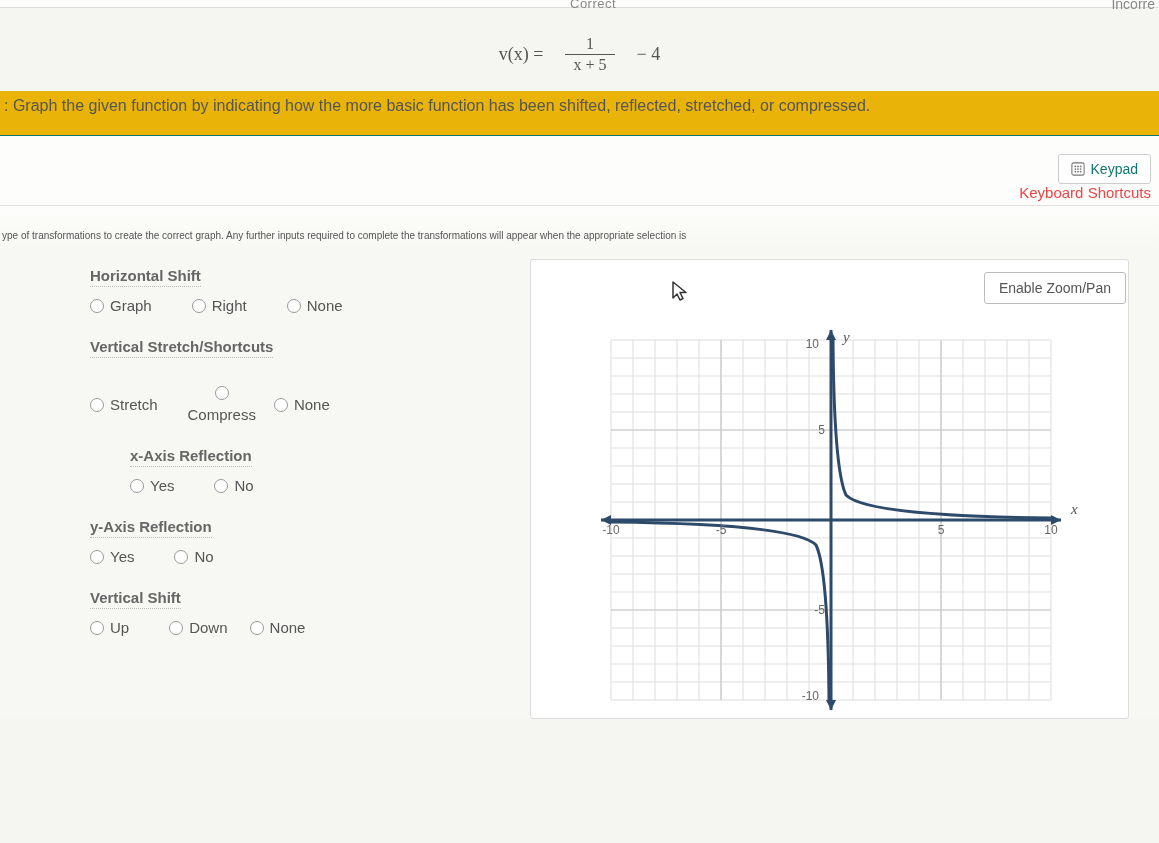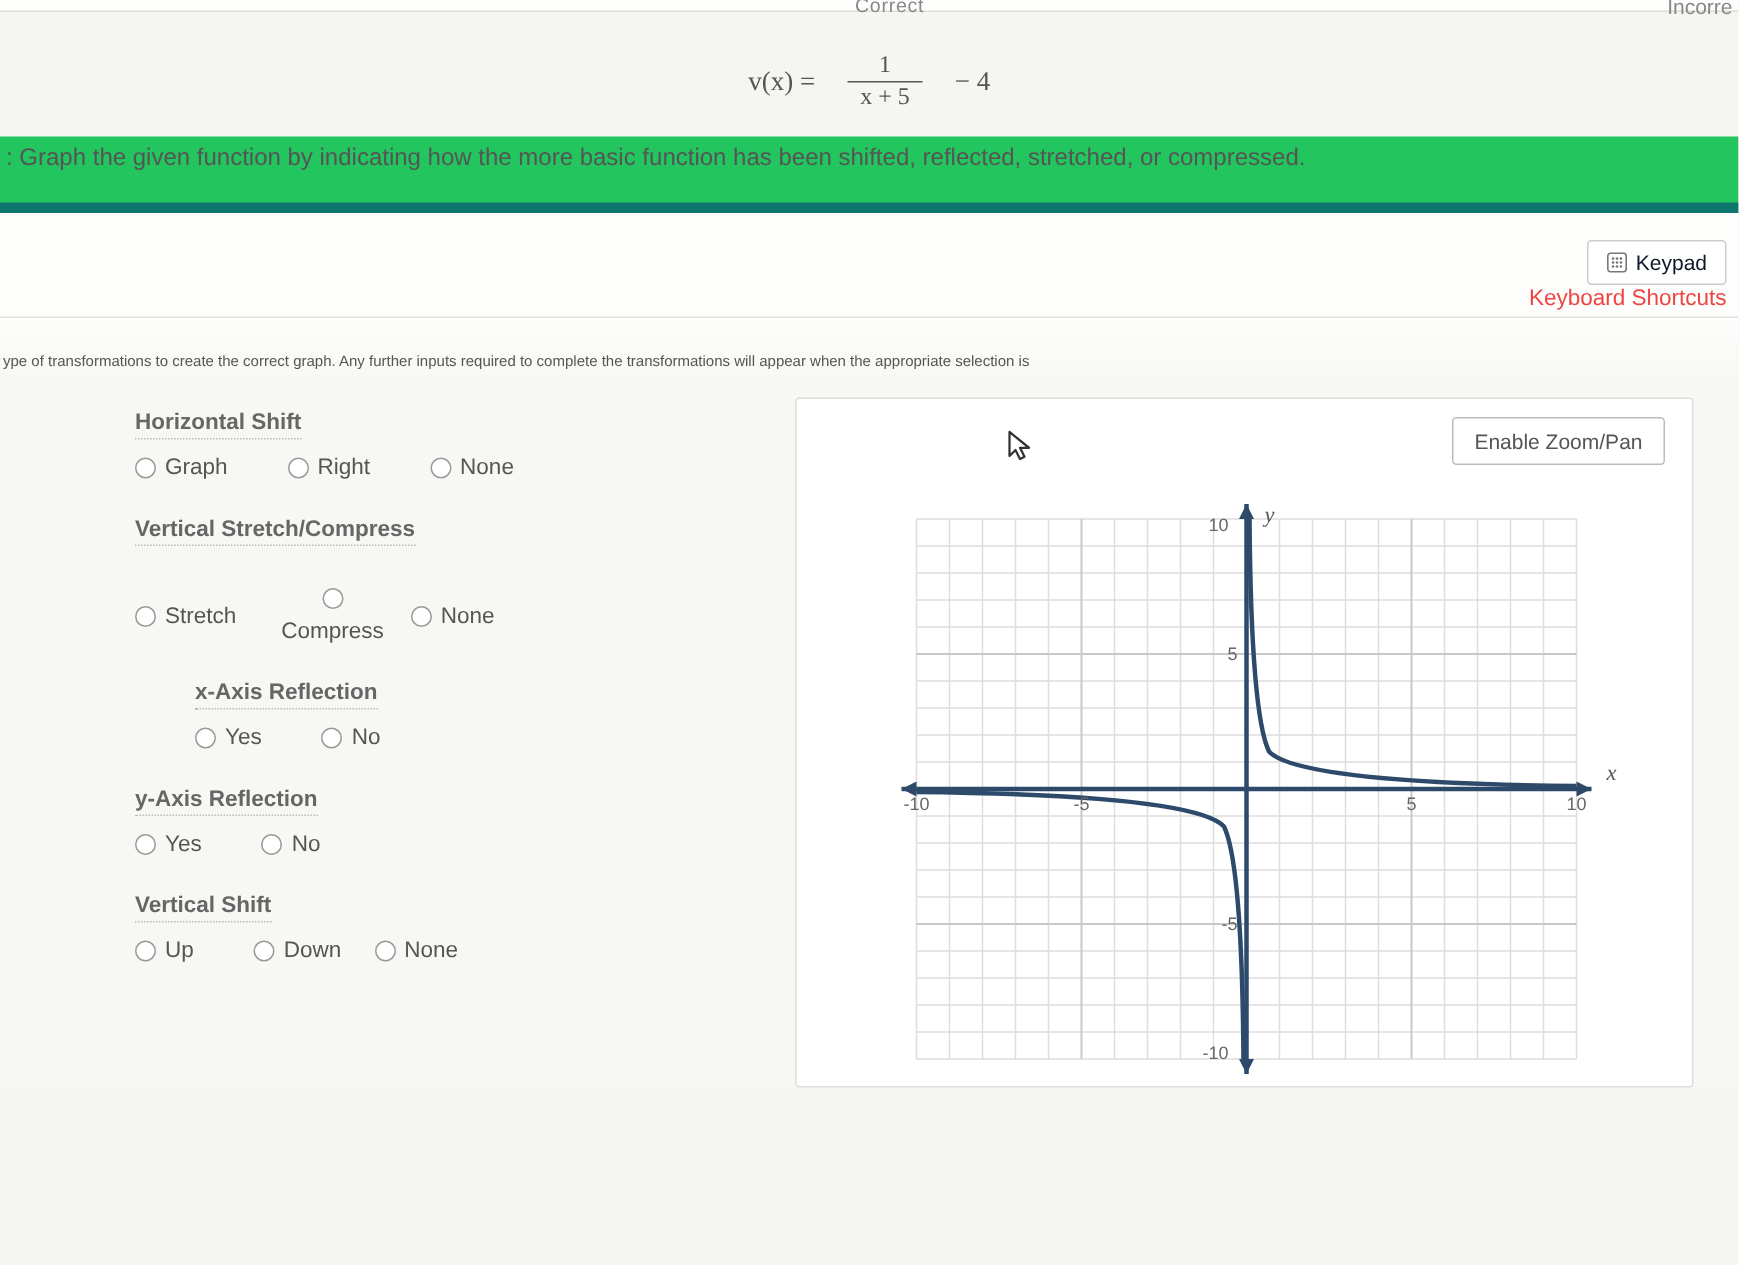--- a/index.html
+++ b/index.html
@@ -61,39 +61,39 @@
       padding: 0 8px 2px 8px;
     }
     .frac-den {
       border-top: 1.5px solid #555;
       padding: 2px 8px 0 8px;
     }
     .instruction {
       padding: 6px 12px 20px 4px;
       color: #555;
       font-size: 16px;
-      border-bottom: 7px solid #0f766e;
-      background: #22c55e;
+      border-bottom: 1px solid #0f766e;
+      background: #eab308;
     }
     .toolbar {
       text-align: right;
       padding: 18px 8px 4px 8px;
       border-bottom: 1px solid #e2e2df;
       background: #fdfdfb;
     }
     .keypad-btn {
       display: inline-flex;
       align-items: center;
       gap: 6px;
       background: #fff;
       border: 1px solid #ccc;
       border-radius: 3px;
       padding: 6px 12px;
       font-size: 14px;
-      color: #0f172a;
+      color: #0f766e;
       cursor: pointer;
     }
     .kb-link {
       display: block;
       margin-top: 0;
       color: #ef4444;
       font-size: 15px;
       cursor: pointer;
     }
     .hint-text {
@@ -147,21 +147,21 @@
       background: #fff;
       border: 1px solid #ddd;
       border-radius: 3px;
       min-height: 460px;
       position: relative;
       padding: 10px;
     }
     .zoom-btn {
       position: absolute;
       top: 12px;
-      right: 18px;
+      right: 2px;
       background: #fff;
       border: 1px solid #bbb;
       border-radius: 3px;
       padding: 7px 14px;
       font-size: 14px;
       color: #555;
       cursor: pointer;
     }
     .cursor-icon {
       position: absolute;
@@ -256,21 +256,21 @@
             <span>Right</span>
           </label>
         <label class="radio-opt">
             <span class="radio-circle"></span>
             <span>None</span>
           </label>
       </div>
     </div>
 
     <div>
-      <div class="group-title">Vertical Stretch/Compress</div>
+      <div class="group-title">Vertical Stretch/Shortcuts</div>
       <div class="radio-row" style="margin-top:18px;">
         <label class="radio-opt">
             <span class="radio-circle"></span>
             <span>Stretch</span>
           </label>
         <label class="radio-opt" style="margin-left:-10px;flex-direction:column;">
             <span class="radio-circle"></span>
             <span>Compress</span>
           </label>
         <label class="radio-opt" style="margin-left:-22px;">

